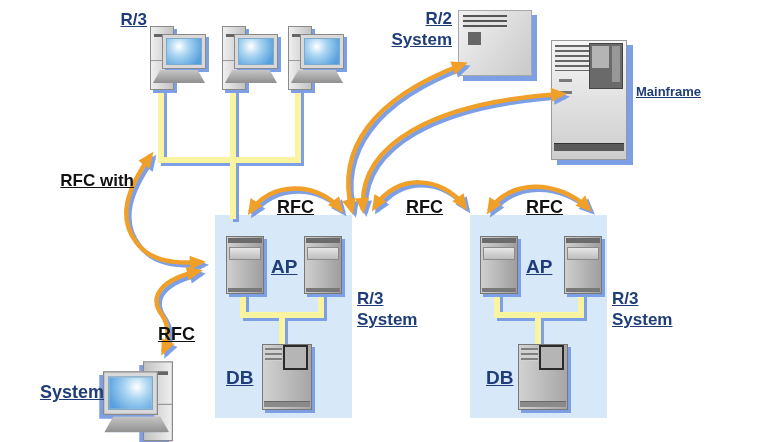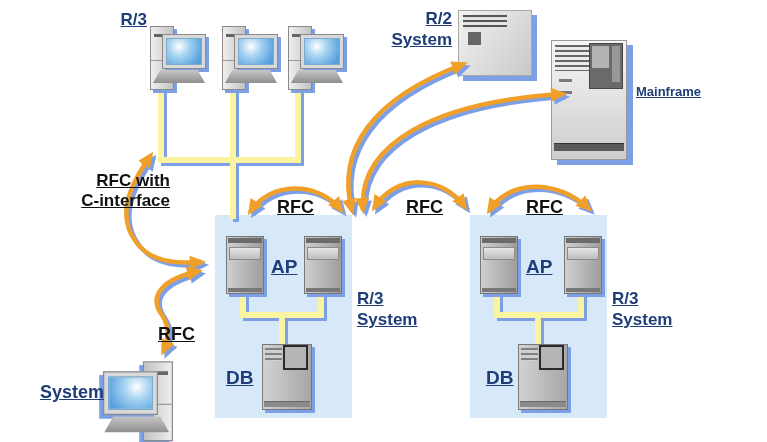--- a/index.html
+++ b/index.html
@@ -209,23 +209,22 @@
     <div>R/3</div>
   </div>
 
   <div class="lbl rt lh21" style="left:378px;top:8px;width:74px;font-size:17px;">
     <div>R/2</div>
     <div>System</div>
   </div>
 
   <div class="lbl" style="left:636px;top:84px;font-size:13px;">Mainframe</div>
 
-  <div class="lbl black rt lh20" style="left:0;top:171px;width:134px;font-size:17px;margin-left:36px;">
+  <div class="lbl black rt lh20" style="left:0;top:171px;width:134px;font-size:17px;">
     <div>RFC with</div>
-    <div>C-interface</div>
   </div>
 
   <div class="lbl black" style="left:277px;top:197px;font-size:18px;">RFC</div>
   <div class="lbl black" style="left:406px;top:197px;font-size:18px;">RFC</div>
   <div class="lbl black" style="left:526px;top:197px;font-size:18px;">RFC</div>
   <div class="lbl black" style="left:158px;top:324px;font-size:18px;">RFC</div>
 
   <div class="lbl" style="left:271px;top:256px;font-size:19px;">AP</div>
   <div class="lbl" style="left:526px;top:256px;font-size:19px;">AP</div>
   <div class="lbl" style="left:226px;top:367px;font-size:19px;">DB</div>

